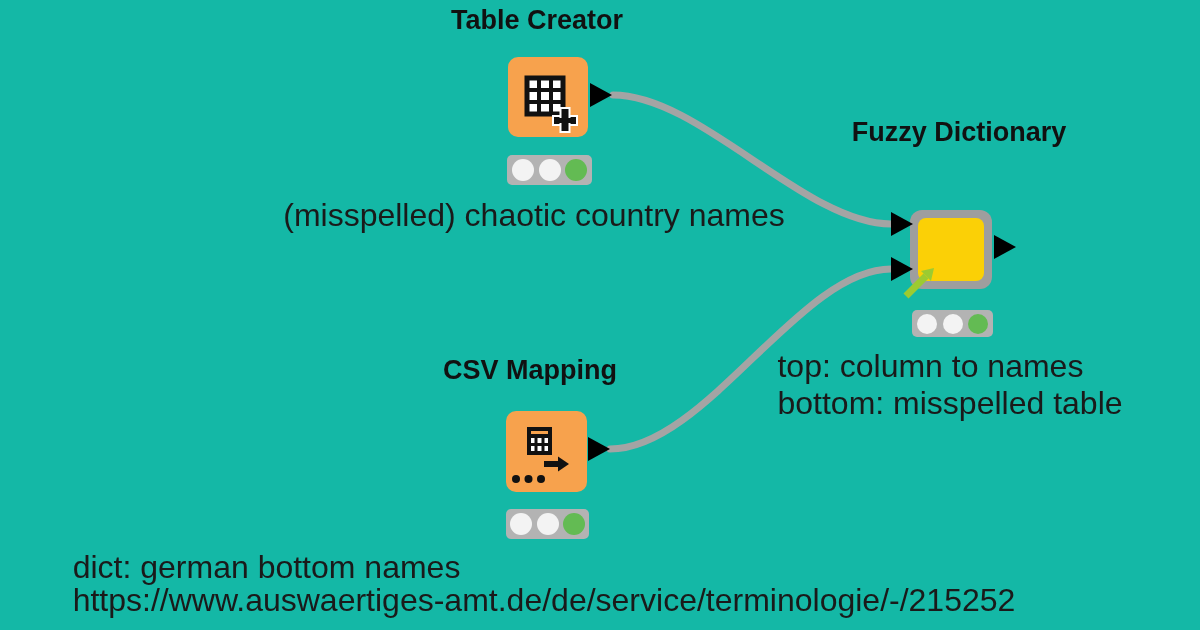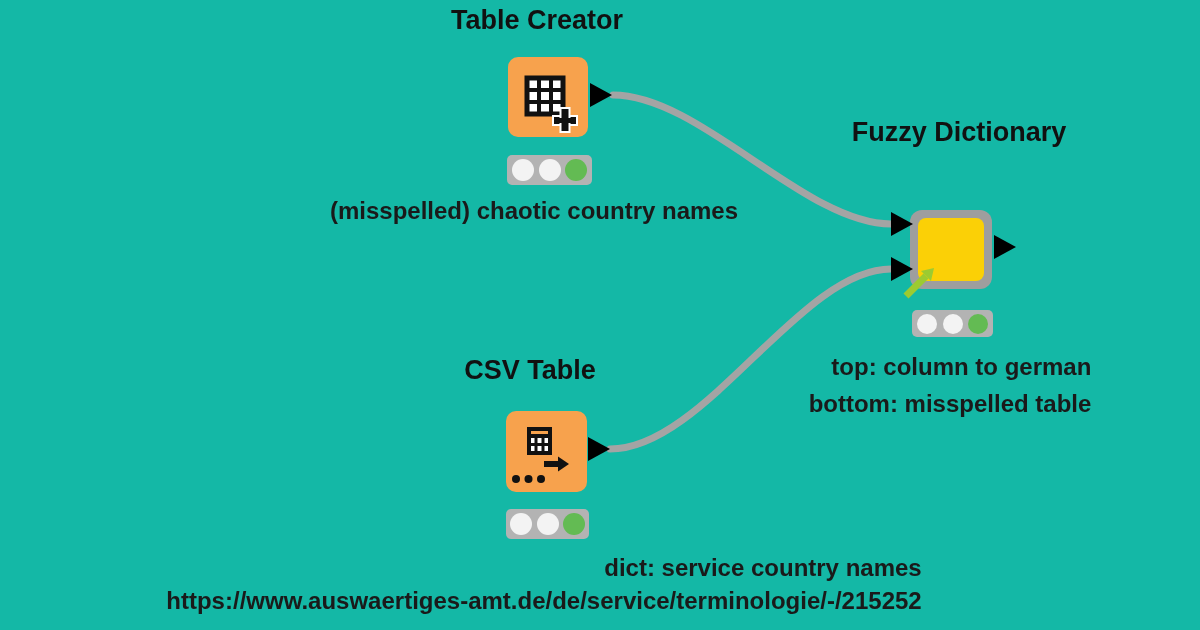--- a/index.html
+++ b/index.html
@@ -22,24 +22,24 @@
     font-size: 27px;
     line-height: 38px;
     color: #111111;
     text-align: center;
     white-space: nowrap;
     z-index: 1;
   }
   .annotation {
     position: absolute;
     transform: translateX(-50%);
-    font-weight: bold;
-    font-size: 24px;
+    font-weight: normal;
+    font-size: 32px;
     color: #1a1a1a;
-    text-align: right;
+    text-align: left;
     white-space: nowrap;
     z-index: 1;
   }
   .annotation span { display: block; }
   .knime-node {
     position: absolute;
     z-index: 2;
   }
   .node-body {
     position: absolute;
@@ -93,28 +93,28 @@
 
   <div class="node-title" style="left:537px; top:1px;">Table Creator</div>
 
   <div class="annotation" style="left:534px; top:197px;">(misspelled) chaotic country names</div>
 
   <div class="node-title" style="left:959px; top:113px;">
     <span style="display:block;">Fuzzy Dictionary</span>
   </div>
 
   <div class="annotation" style="left:950px; top:348px; line-height:37px;">
-    <span>top: column to german</span>
+    <span>top: column to names</span>
     <span>bottom: misspelled table</span>
   </div>
 
-  <div class="node-title" style="left:530px; top:351px;">CSV Table</div>
+  <div class="node-title" style="left:530px; top:351px;">CSV Mapping</div>
 
   <div class="annotation" style="left:544px; top:551px; line-height:33px;">
-    <span>dict: service country names</span>
+    <span>dict: german bottom names</span>
     <span>https://www.auswaertiges-amt.de/de/service/terminologie/-/215252</span>
   </div>
 
   <div class="knime-node" style="left:508px; top:57px; width:80px; height:80px;">
     <div class="node-body">
       <svg width="80" height="80" viewBox="0 0 80 80">
         <rect x="19" y="21" width="36" height="36" fill="#ffffff" stroke="#111111" stroke-width="5"></rect>
         <line x1="31" y1="19" x2="31" y2="57" stroke="#111111" stroke-width="4"></line>
         <line x1="43" y1="19" x2="43" y2="57" stroke="#111111" stroke-width="4"></line>
         <line x1="17" y1="33" x2="55" y2="33" stroke="#111111" stroke-width="4"></line>

